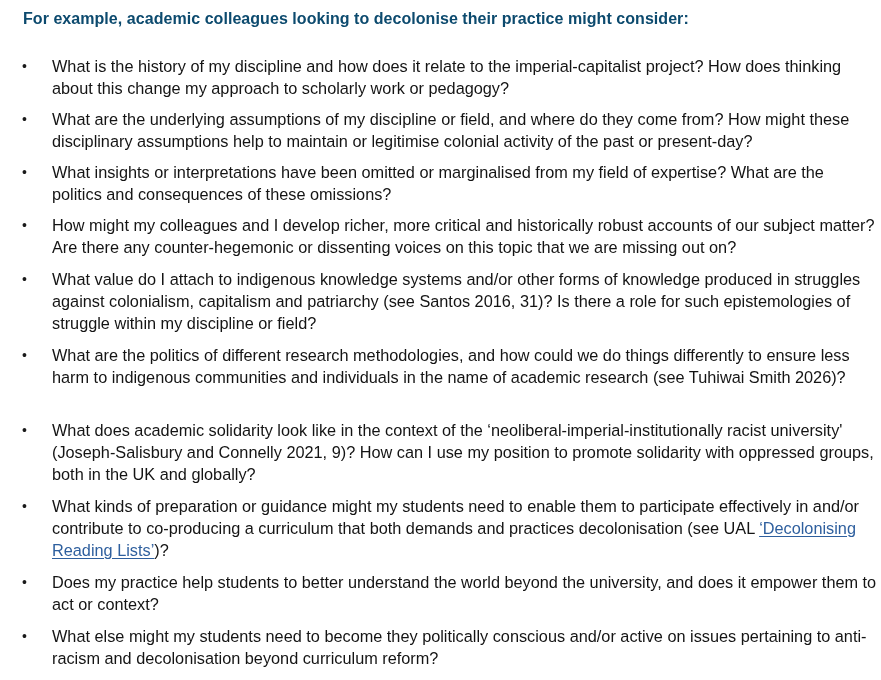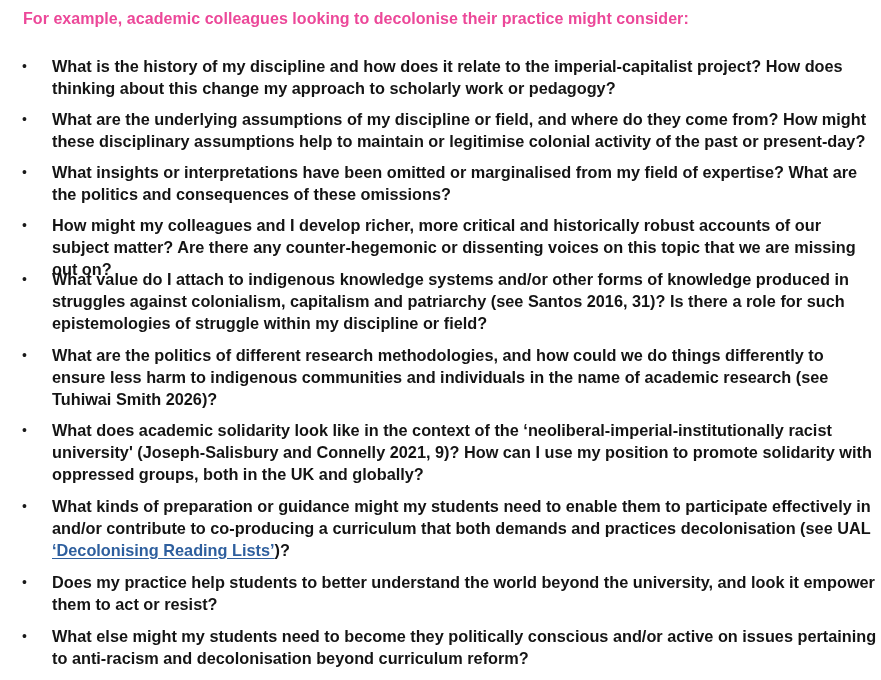--- a/index.html
+++ b/index.html
@@ -20,21 +20,21 @@
       left: 0;
       top: 0;
       width: 881px;
     }
     .heading {
       position: absolute;
       left: 23px;
       top: 10px;
       font-size: 16px;
       font-weight: bold;
-      color: #ec4899;
+      color: #0c4a6e;
       letter-spacing: 0.05px;
       white-space: nowrap;
     }
     .list {
       list-style: none;
       margin: 0;
       padding: 0;
     }
     .item {
       position: absolute;
@@ -51,21 +51,20 @@
       font-size: 14px;
       line-height: 22px;
       color: #1a1a1a;
     }
     .text {
       position: absolute;
       left: 52px;
       top: 0;
       width: 825px;
       color: #141414;
-      font-weight: bold;
     }
     .link {
       color: #2e5f9e;
       text-decoration: underline;
       text-underline-offset: 2px;
     }
   </style>
 </head>
 <body>
 
@@ -100,20 +99,20 @@
     <li class="item" style="top:419px;">
       <span class="bullet">•</span>
       <span class="text">What does academic solidarity look like in the context of the ‘neoliberal-imperial-institutionally racist university' (Joseph-Salisbury and Connelly 2021, 9)? How can I use my position to promote solidarity with oppressed groups, both in the UK and globally?</span>
     </li>
     <li class="item" style="top:495px;">
       <span class="bullet">•</span>
       <span class="text"><span>What kinds of preparation or guidance might my students need to enable them to participate effectively in and/or contribute to co-producing a curriculum that both demands and practices decolonisation (see UAL </span><a class="link" href="#">‘Decolonising Reading Lists’</a><span>)?</span></span>
     </li>
     <li class="item" style="top:571px;">
       <span class="bullet">•</span>
-      <span class="text">Does my practice help students to better understand the world beyond the university, and look it empower them to act or resist?</span>
+      <span class="text">Does my practice help students to better understand the world beyond the university, and does it empower them to act or context?</span>
     </li>
     <li class="item" style="top:625px;">
       <span class="bullet">•</span>
       <span class="text">What else might my students need to become they politically conscious and/or active on issues pertaining to anti-racism and decolonisation beyond curriculum reform?</span>
     </li>
   </ul>
 </div>
 
 </body></html>

